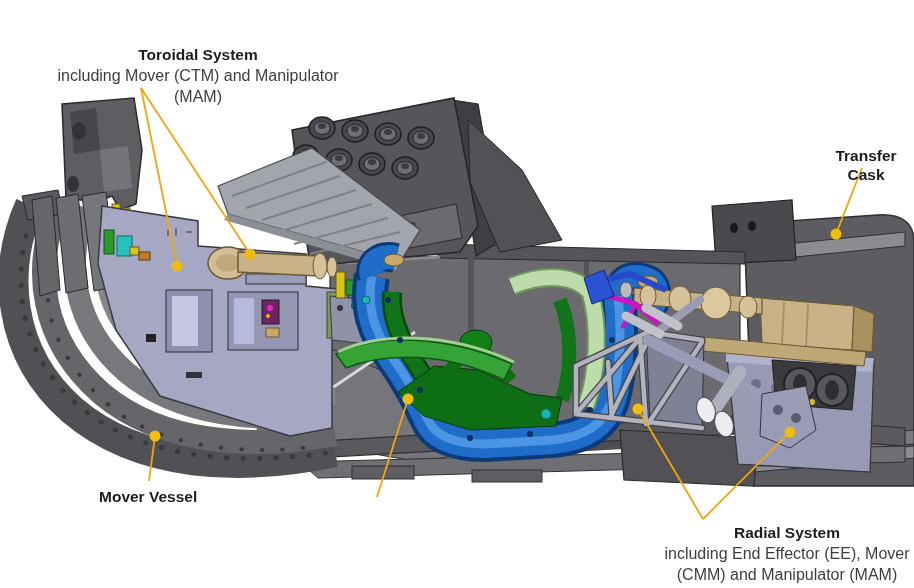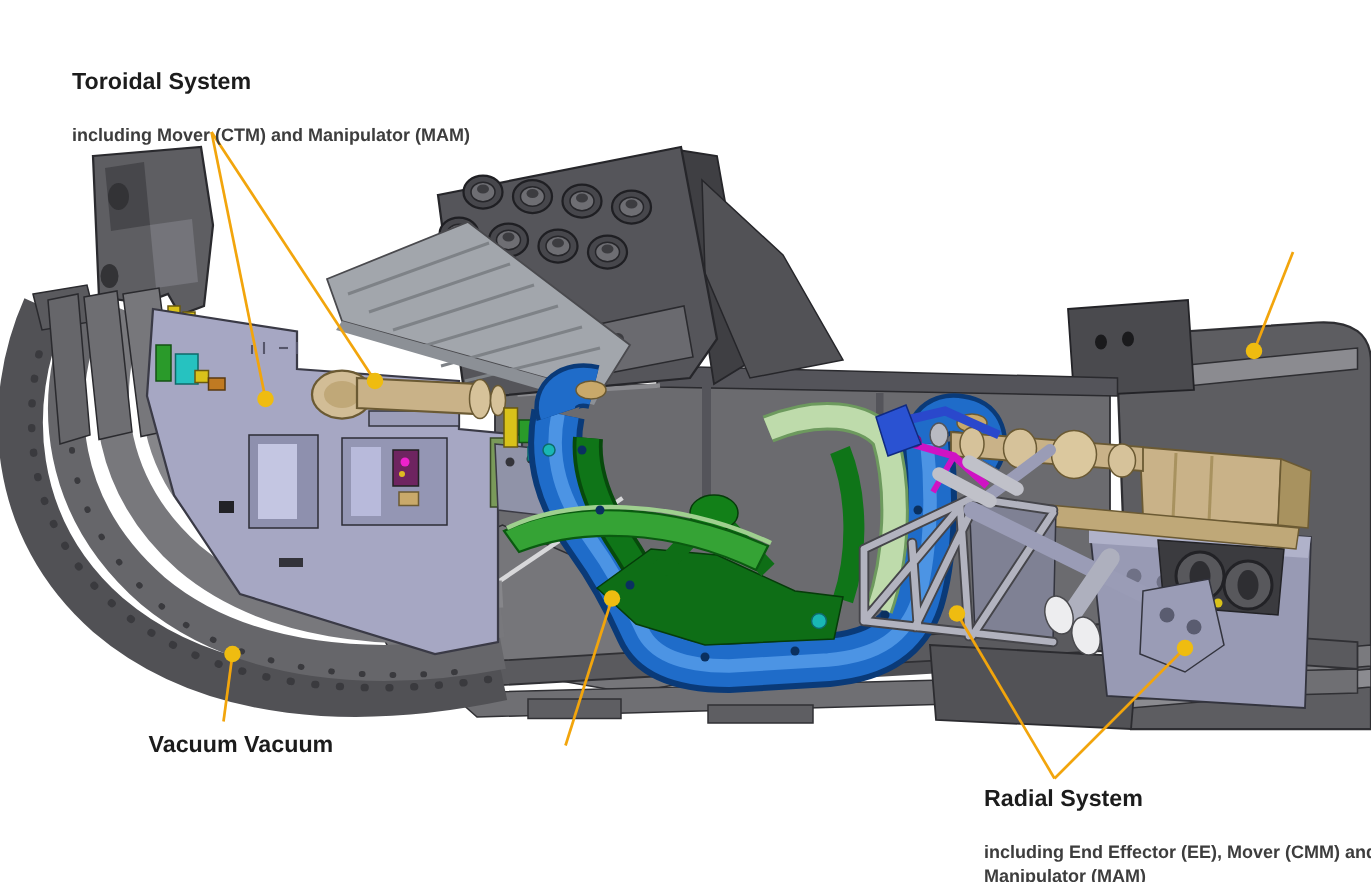--- a/index.html
+++ b/index.html
@@ -1,21 +1,21 @@
 <!DOCTYPE html>
 <html style="--background: #ffffff; --leader-line: #F2A50C; --leader-dot: #EFBC10; --label-title: #1c1c1c; --label-subtitle: #3d3d3d; --vessel-gray: #5a5a5e; --cask-gray: #5d5d61; --platform-lavender: #a6a7c3; --cassette-blue: #1f6cc9; --cassette-green: #0f7518; --cassette-sage: #bedbab; --manipulator-tan: #c9b288; --linkage-magenta: #cf13c4;"><head>
 <meta charset="utf-8">
 <style>
   html,body{margin:0;padding:0;background:#fff;}
   #stage{position:relative;width:914px;height:588px;background:var(--background,#fff);
          font-family:"Liberation Sans",sans-serif;overflow:hidden;}
   #machine{position:absolute;left:0;top:0;}
-  .label{position:absolute;}
+  .label{position:absolute;text-align:center;}
   .label .t{font-weight:bold;font-size:15.5px;color:var(--label-title,#1c1c1c);line-height:1.25;}
-  .label .s{font-size:12px;color:var(--label-subtitle,#3d3d3d);line-height:1.3;margin-top:19px;font-weight:bold;}
+  .label .s{font-size:16px;color:var(--label-subtitle,#3d3d3d);line-height:1.3;margin-top:2px;}
 </style>
 </head>
 <body>
 
 <div id="stage">
 
 <svg id="machine" width="914" height="588" viewBox="0 0 914 588">
 
   <g>
     <path d="M744,224 L878,215 Q914,213 914,242 L914,486 L754,486 Z" fill="#5d5d61" stroke="#2e2e32" stroke-width="1.5"></path>
@@ -262,23 +262,26 @@
           <circle cx="790" cy="432" r="5.5"></circle>
     </g>
   </g>
 </svg>
 
 <div class="label" style="left:48px;top:45px;width:300px">
   <div class="t">Toroidal System</div>
   <div class="s">including Mover (CTM) and Manipulator (MAM)</div>
 </div>
 
+<div class="label" style="left:818px;top:146px">
+  <div class="t">Transfer Cask</div>
+</div>
 
 <div class="label" style="left:99px;top:487px">
-  <div class="t">Vacuum Vacuum</div>
+  <div class="t">Mover Vessel</div>
 </div>
 
 
 <div class="label" style="left:656px;top:523px;width:262px">
   <div class="t">Radial System</div>
   <div class="s">including End Effector (EE), Mover (CMM) and Manipulator (MAM)</div>
 </div>
 
 </div>
 

